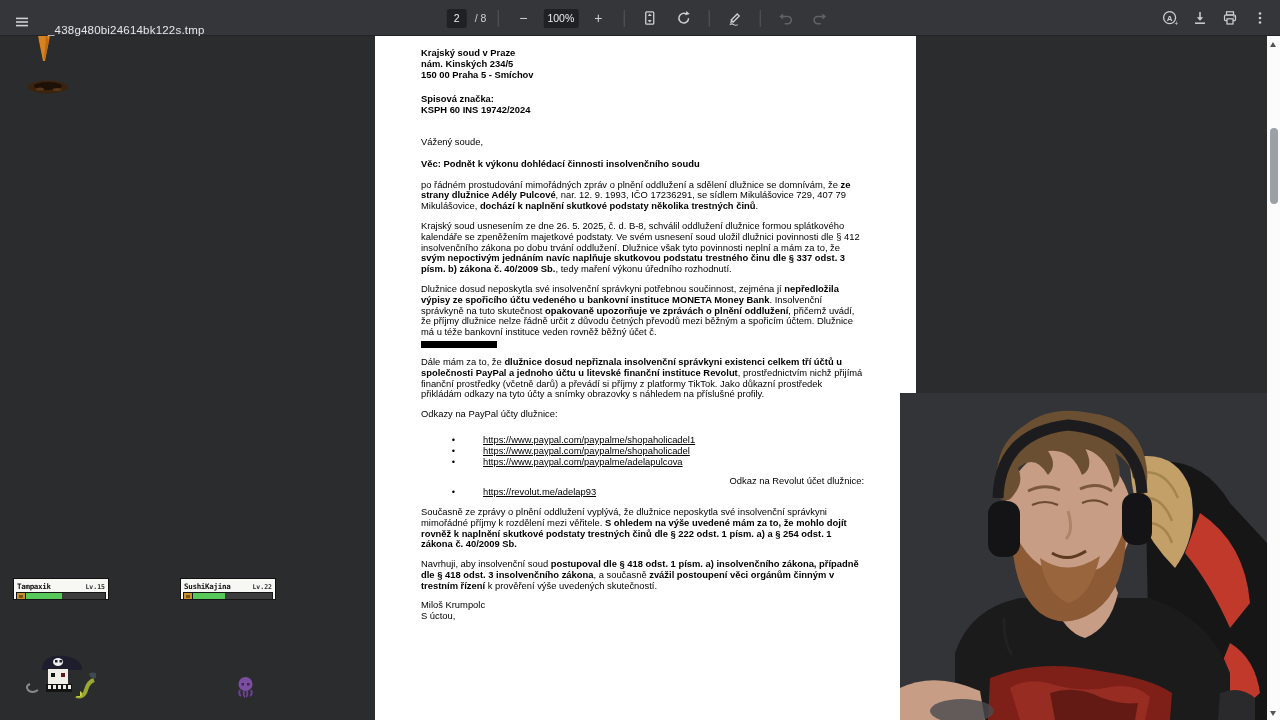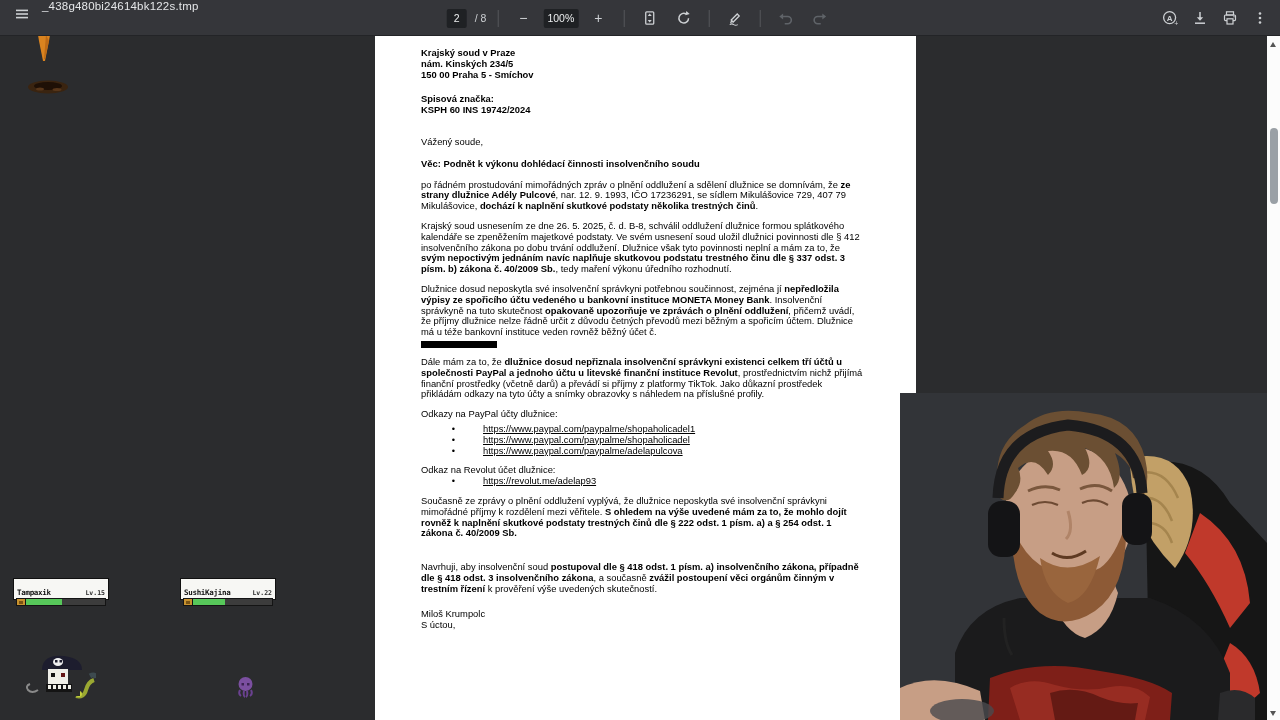--- a/index.html
+++ b/index.html
@@ -2,21 +2,21 @@
 <html><head>
 <meta charset="utf-8">
 <style>
   * { margin:0; padding:0; box-sizing:border-box; }
   html,body { width:1280px; height:720px; overflow:hidden; background:#2b2c2e;
     font-family:"Liberation Sans", sans-serif; }
 
   
   .toolbar { position:absolute; left:0; top:0; width:1280px; height:36px;
     background:#35363a; border-bottom:1px solid #232427; z-index:50; }
-  .tb-left { position:absolute; left:8px; top:0; height:36px; display:flex; align-items:flex-start; gap:6px; }
+  .tb-left { position:absolute; left:8px; top:0; height:36px; display:flex; align-items:flex-end; gap:12px; }
   .tb-center { position:absolute; left:50%; top:0; transform:translateX(-50%); height:36px;
     display:flex; align-items:center; gap:6px; }
   .tb-right { position:absolute; right:6px; top:0; height:36px; display:flex; align-items:center; gap:2px; }
   .tb-btn { width:28px; height:28px; border:none; background:transparent; border-radius:50%;
     display:flex; align-items:center; justify-content:center; color:#cdd0d3; cursor:pointer;
     font-size:14px; line-height:1; }
   .tb-btn svg { display:block; }
   .tb-btn.dim { color:#5f6368; }
   .filename { color:#e4e6e8; font-size:11.5px; letter-spacing:.2px; }
   .page-input { width:20px; height:19px; background:#1f2124; border:none; border-radius:2px;
@@ -54,21 +54,21 @@
     border-radius:4px; cursor:pointer; }
 
   
   .webcam { position:absolute; left:900px; top:357px; width:367px; height:327px; overflow:hidden;
     background:#323438; z-index:40; }
   .webcam svg { display:block; }
 
   
   .nameplate { position:absolute; width:96px; height:22px; background:#f7f7f4; border:1px solid #101010;
     z-index:30; font-family:"DejaVu Sans Mono", monospace; }
-  .np-row { display:flex; justify-content:space-between; align-items:center; padding:9px 3px 0 3px; }
+  .np-row { display:flex; justify-content:space-between; align-items:center; padding:3px 3px 0 3px; }
   .np-name { font-size:7.5px; font-weight:bold; color:#101010; letter-spacing:-0.3px; }
   .np-level { font-size:6.5px; font-weight:bold; color:#2c2c2c; }
   .np-bar { margin:1px 2px 0 2px; height:8px; border:1px solid #141414; background:#4e4e4e;
     display:flex; align-items:stretch; }
   .np-emblem { width:9px; background:#c8922f; border-right:1px solid #141414; position:relative; }
   .np-emblem:after { content:""; position:absolute; left:2px; top:1.5px; width:4px; height:3px; background:#7a5414; }
   .np-track { flex:1; position:relative; background:#3c3c3c; }
   .np-fill { position:absolute; left:0; top:0; bottom:0; background:#57c85a; }
 
   .sprite { position:absolute; z-index:20; image-rendering:pixelated; }
@@ -174,44 +174,44 @@
   <div class="page">
     <div class="doc">
         <p class="doc-p b" style="margin-bottom: 14px;">Krajský soud v Praze<br>nám. Kinských 234/5<br>150 00 Praha 5 - Smíchov</p>
         <p class="doc-p b" style="margin-bottom: 21px;">Spisová značka:<br>KSPH 60 INS 19742/2024</p>
         <p class="doc-p" style="margin-bottom: 11px;"><span>Vážený soude,</span></p>
         <p class="doc-p" style="margin-bottom: 10px;"><span class="b">Věc: Podnět k výkonu dohlédací činnosti insolvenčního soudu</span></p>
         <p class="doc-p" style="margin-bottom: 9px;"><span>po řádném prostudování mimořádných zpráv o plnění oddlužení a sdělení dlužnice se domnívám, že </span><span class="b">ze strany dlužnice Adély Pulcové</span><span>, nar. 12. 9. 1993, IČO 17236291, se sídlem Mikulášovice 729, 407 79 Mikulášovice, </span><span class="b">dochází k naplnění skutkové podstaty několika trestných činů</span><span>.</span></p>
         <p class="doc-p" style="margin-bottom: 9px;"><span>Krajský soud usnesením ze dne 26. 5. 2025, č. d. B-8, schválil oddlužení dlužnice formou splátkového kalendáře se zpeněžením majetkové podstaty. Ve svém usnesení soud uložil dlužnici povinnosti dle § 412 insolvenčního zákona po dobu trvání oddlužení. Dlužnice však tyto povinnosti neplní a mám za to, že </span><span class="b">svým nepoctivým jednáním navíc naplňuje skutkovou podstatu trestného činu dle § 337 odst. 3 písm. b) zákona č. 40/2009 Sb.</span><span>, tedy maření výkonu úředního rozhodnutí.</span></p>
         <p class="doc-p" style="margin-bottom: 9px;"><span>Dlužnice dosud neposkytla své insolvenční správkyni potřebnou součinnost, zejména jí </span><span class="b">nepředložila výpisy ze spořicího účtu vedeného u bankovní instituce MONETA Money Bank</span><span>. Insolvenční správkyně na tuto skutečnost </span><span class="b">opakovaně upozorňuje ve zprávách o plnění oddlužení</span><span>, přičemž uvádí, že příjmy dlužnice nelze řádně určit z důvodu četných převodů mezi běžným a spořicím účtem. Dlužnice má u téže bankovní instituce veden rovněž běžný účet č.</span><span class="redact"></span></p>
         <p class="doc-p" style="margin-bottom: 9px;"><span>Dále mám za to, že </span><span class="b">dlužnice dosud nepřiznala insolvenční správkyni existenci celkem tří účtů u společnosti PayPal a jednoho účtu u litevské finanční instituce Revolut</span><span>, prostřednictvím nichž přijímá finanční prostředky (včetně darů) a převádí si příjmy z platformy TikTok. Jako důkazní prostředek přikládám odkazy na tyto účty a snímky obrazovky s náhledem na příslušné profily.</span></p>
-        <p class="doc-p" style="margin-bottom: 4px;"><span>Odkazy na PayPal účty dlužnice:</span></p>
+        <p class="doc-p" style="margin-bottom: 15px;"><span>Odkazy na PayPal účty dlužnice:</span></p>
         <div class="bullets" style="margin-bottom: 9px;">
           <div class="bullet-row">
             <span class="dot">•</span>
             <a class="doc-link" href="#">https://www.paypal.com/paypalme/shopaholicadel1</a>
           </div>
           <div class="bullet-row">
             <span class="dot">•</span>
             <a class="doc-link" href="#">https://www.paypal.com/paypalme/shopaholicadel</a>
           </div>
           <div class="bullet-row">
             <span class="dot">•</span>
             <a class="doc-link" href="#">https://www.paypal.com/paypalme/adelapulcova</a>
           </div>
         </div>
-        <p class="doc-p" style="margin-bottom: 0px;"><span>Odkaz na Revolut účet dlužnice:</span></p>
+        <p class="doc-p" style="margin-bottom: 0px; text-align: right;"><span>Odkaz na Revolut účet dlužnice:</span></p>
         <div class="bullets" style="margin-bottom: 9px;">
           <div class="bullet-row">
             <span class="dot">•</span>
             <a class="doc-link" href="#">https://revolut.me/adelap93</a>
           </div>
         </div>
-        <p class="doc-p" style="margin-bottom: 23px;"><span>Současně ze zprávy o plnění oddlužení vyplývá, že dlužnice neposkytla své insolvenční správkyni mimořádné příjmy k rozdělení mezi věřitele. </span><span class="b">S ohledem na výše uvedené mám za to, že mohlo dojít rovněž k naplnění skutkové podstaty trestných činů dle § 222 odst. 1 písm. a) a § 254 odst. 1 zákona č. 40/2009 Sb.</span></p>
-        <p class="doc-p" style="margin-bottom: 15px;"><span>Navrhuji, aby insolvenční soud </span><span class="b">postupoval dle § 418 odst. 1 písm. a) insolvenčního zákona, případně dle § 418 odst. 3 insolvenčního zákona</span><span>, a současně </span><span class="b">zvážil postoupení věci orgánům činným v trestním řízení</span><span> k prověření výše uvedených skutečností.</span></p>
+        <p class="doc-p" style="margin-bottom: 9px;"><span>Současně ze zprávy o plnění oddlužení vyplývá, že dlužnice neposkytla své insolvenční správkyni mimořádné příjmy k rozdělení mezi věřitele. </span><span class="b">S ohledem na výše uvedené mám za to, že mohlo dojít rovněž k naplnění skutkové podstaty trestných činů dle § 222 odst. 1 písm. a) a § 254 odst. 1 zákona č. 40/2009 Sb.</span></p>
+        <p class="doc-p" style="margin-bottom: 9px;"><span>Navrhuji, aby insolvenční soud </span><span class="b">postupoval dle § 418 odst. 1 písm. a) insolvenčního zákona, případně dle § 418 odst. 3 insolvenčního zákona</span><span>, a současně </span><span class="b">zvážil postoupení věci orgánům činným v trestním řízení</span><span> k prověření výše uvedených skutečností.</span></p>
         <p class="doc-p" style="margin-bottom: 0px;"><span>Miloš Krumpolc</span></p>
         <p class="doc-p" style="margin-bottom: 20px;"><span>S úctou,</span></p>
       </div>
   </div>
 
   <div class="webcam">
     <svg width="367" height="327" viewBox="0 0 367 327">
       <rect width="367" height="327" fill="#323438"></rect>
 
       <path d="M245 70 Q300 60 330 110 L367 150 L367 327 L250 327 Z" fill="#161616"></path>

